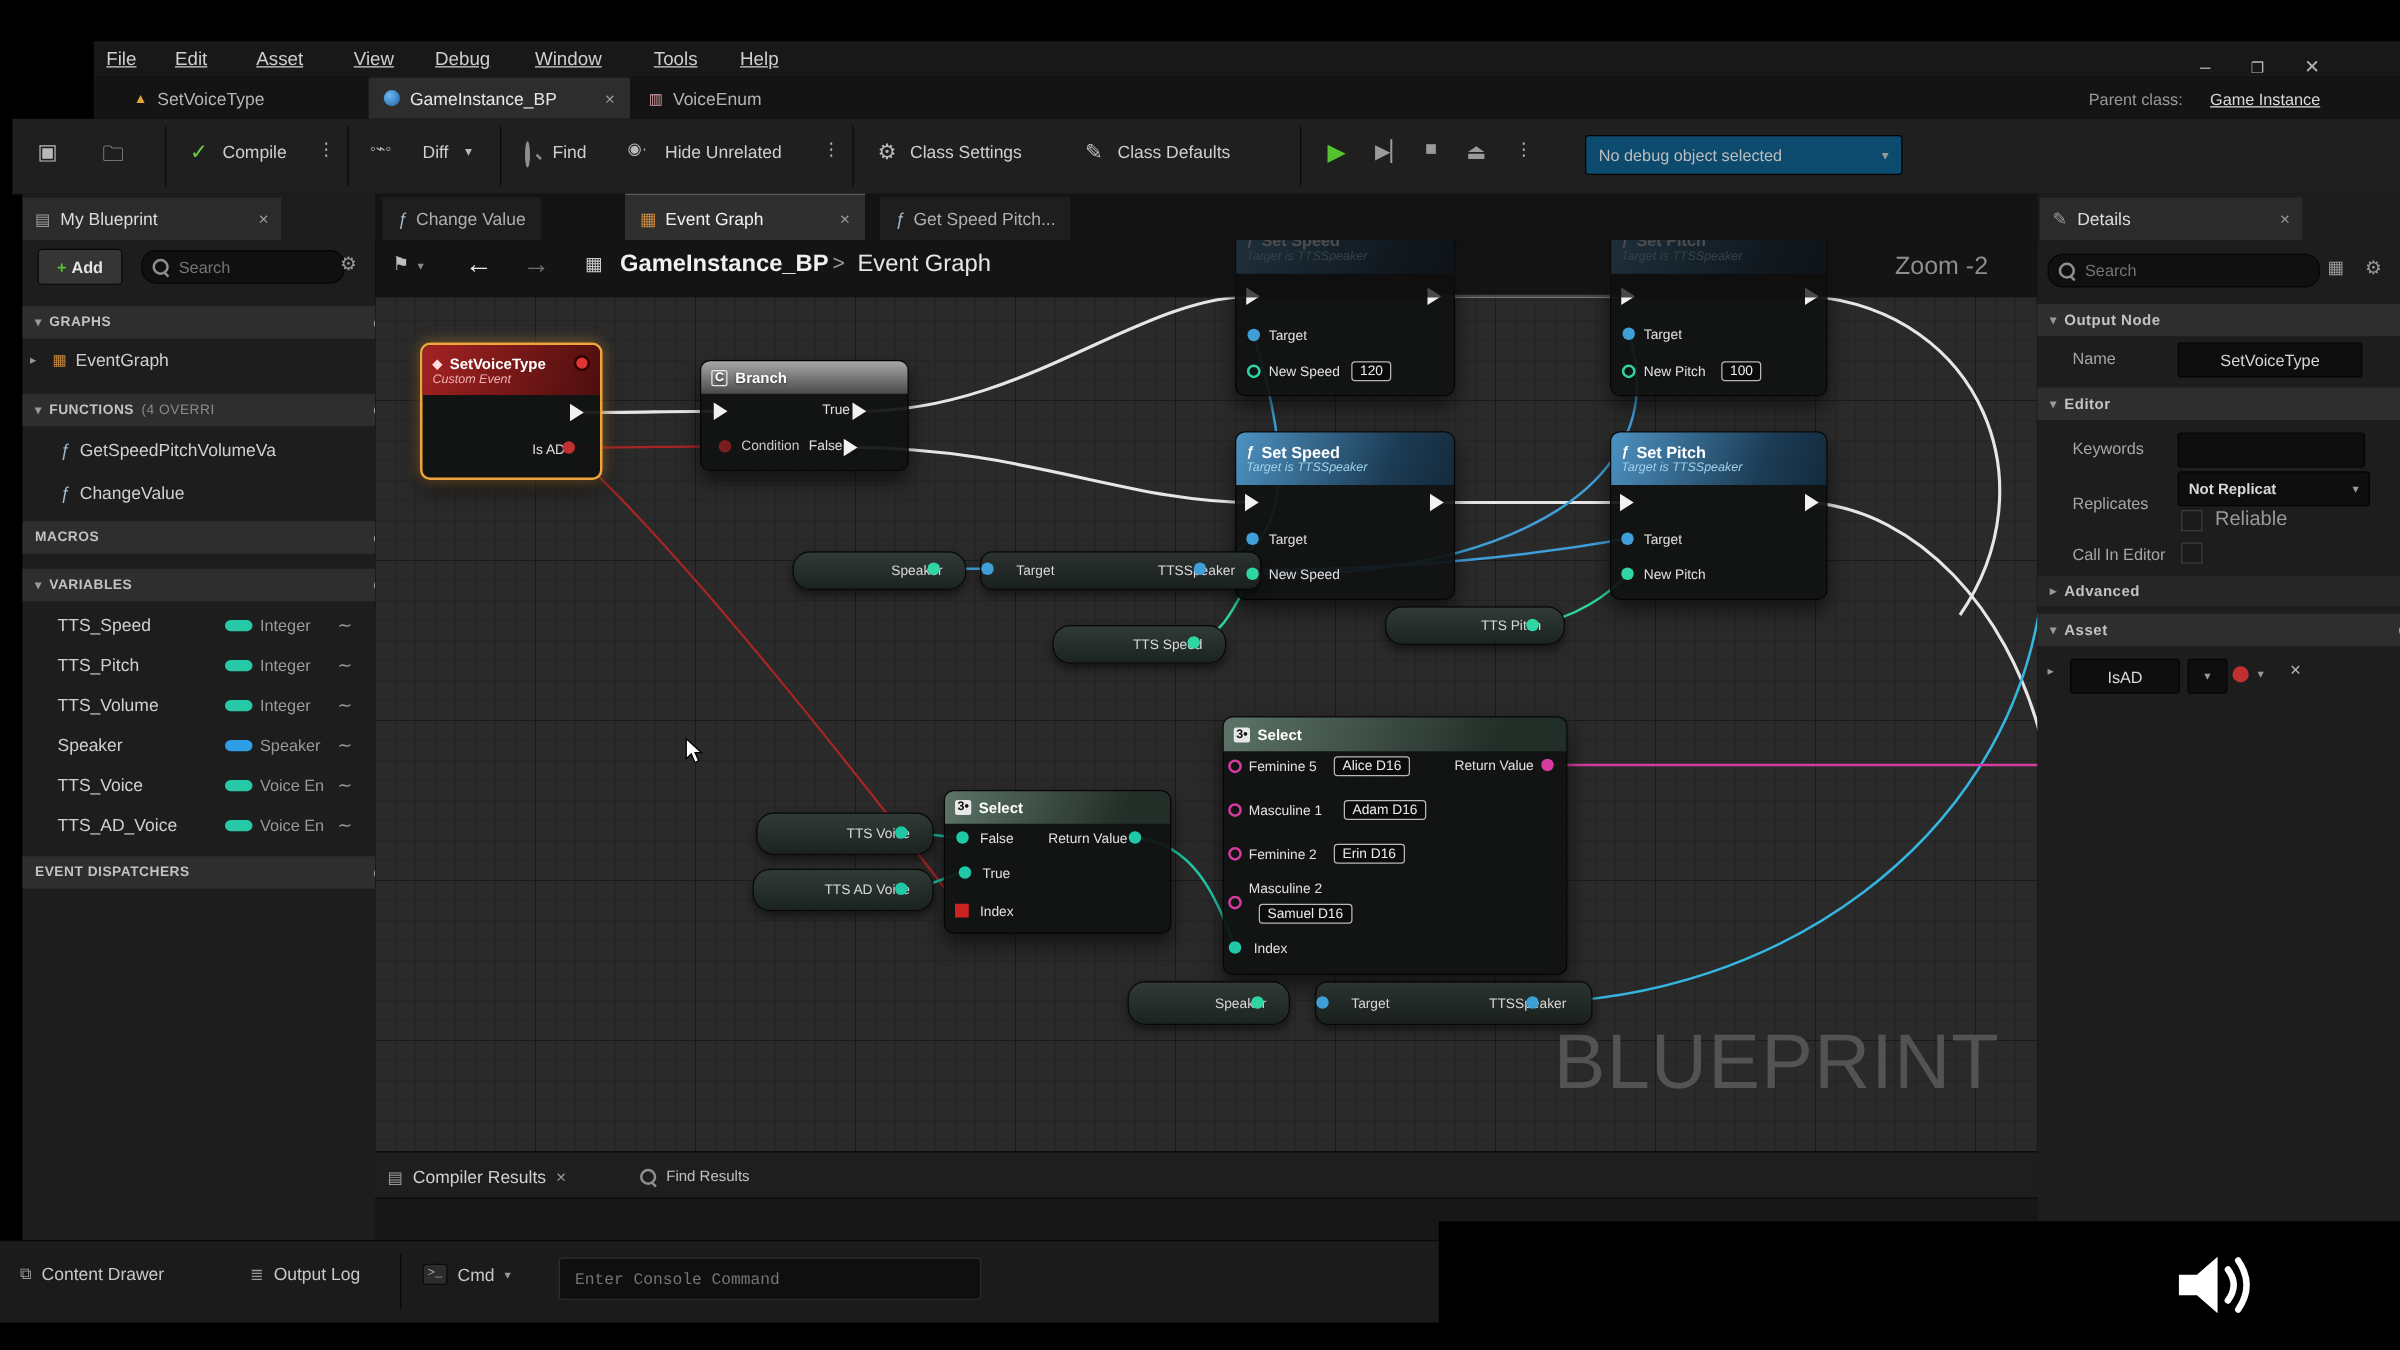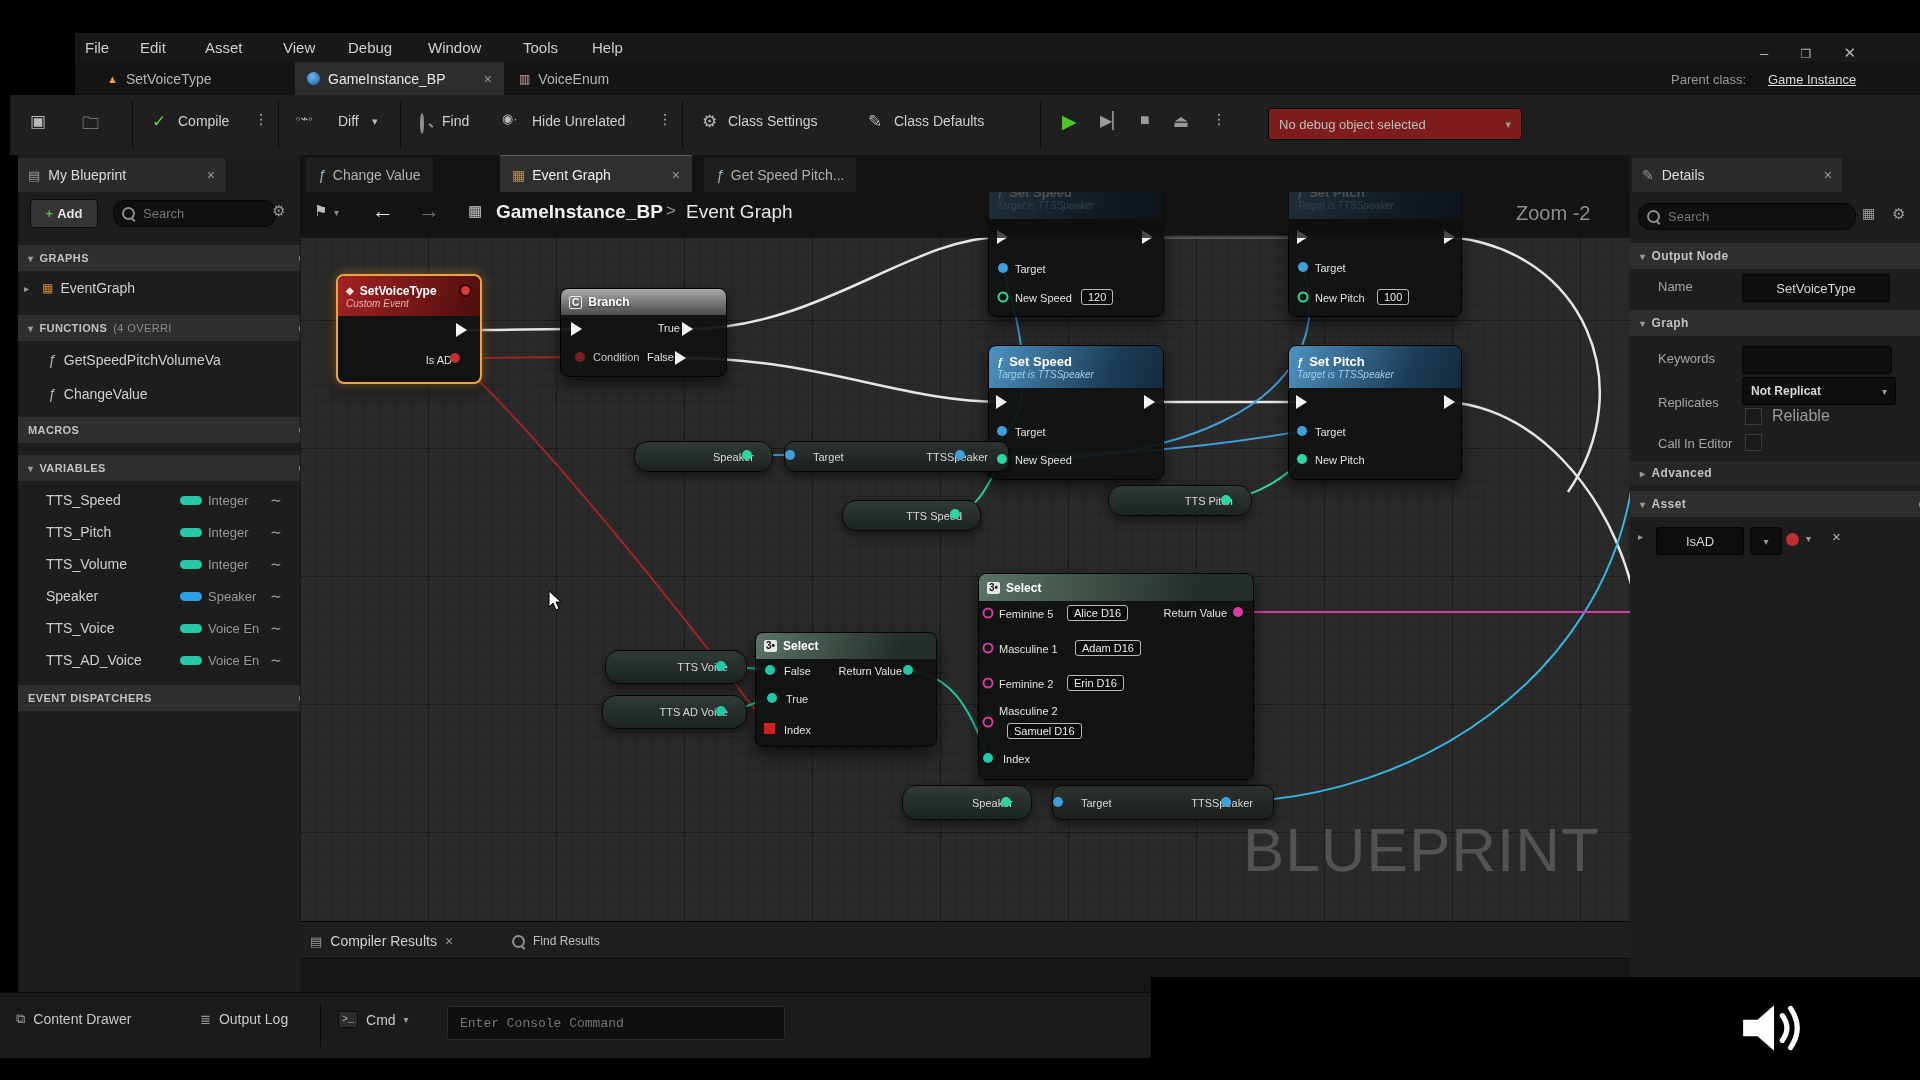--- a/index.html
+++ b/index.html
@@ -1,21 +1,21 @@
 <!DOCTYPE html>
 <html><head>
 <meta charset="utf-8">
 <style>
   html,body{margin:0;padding:0;background:#000;width:1920px;height:1080px;overflow:hidden;
     font-family:"Liberation Sans",sans-serif;-webkit-font-smoothing:antialiased;}
   .a{position:absolute;}
   .dim-t{color:#9a9a9a;}
   
   #menubar{left:75px;top:33px;width:1845px;height:29px;background:#181818;}
-  .menu-item{top:6px;color:#cfcfcf;font-size:15px;cursor:default;}
+  .menu-item{top:6px;color:#cfcfcf;font-size:15px;cursor:default;text-decoration:underline;}
   #assettabs{left:75px;top:62px;width:1845px;height:33px;background:#141414;}
   .atab{height:33px;display:flex;align-items:center;gap:8px;padding:0 12px;color:#b5b5b5;font-size:14px;}
   .atab.active{background:#2d2d2d;color:#e8e8e8;}
   #toolbar{left:10px;top:95px;width:1910px;height:60px;background:#1f1f1f;border-bottom:1px solid #0c0c0c;}
   .tbtxt{color:#cfcfcf;font-size:14px;top:18px;}
   .tbico{color:#b9b9b9;font-size:17px;top:16px;}
   .vsep{width:1px;background:#0a0a0a;top:6px;height:48px;}
   
   .panel{background:#1d1d1d;}
   .ptab{background:#2b2b2b;display:flex;align-items:center;gap:8px;padding:0 10px;color:#dcdcdc;font-size:14px;}
@@ -135,21 +135,21 @@
   <span class="a tbico" style="left:692px">⚙</span>
   <span class="a tbtxt" style="left:718px">Class Settings</span>
   <span class="a tbico" style="left:858px">✎</span>
   <span class="a tbtxt" style="left:884px">Class Defaults</span>
   <div class="a vsep" style="left:1030px"></div>
   <span class="a tbico" style="left:1052px;color:#56c22d;font-size:19px;top:15px">▶</span>
   <span class="a tbico" style="left:1090px;color:#9a9a9a;font-size:16px">▶▏</span>
   <span class="a tbico" style="left:1130px;color:#9a9a9a;font-size:16px">■</span>
   <span class="a tbico" style="left:1163px;color:#9a9a9a">⏏</span>
   <span class="a tbico" style="left:1202px;font-size:14px">⋮</span>
-  <div class="a" style="left:1258px;top:13px;width:232px;height:30px;background:#7f1d1d;border:1px solid #050505;border-radius:3px;display:flex;align-items:center;padding:0 10px;color:#bdbdbd;font-size:13px">
+  <div class="a" style="left:1258px;top:13px;width:232px;height:30px;background:#0c4a6e;border:1px solid #050505;border-radius:3px;display:flex;align-items:center;padding:0 10px;color:#bdbdbd;font-size:13px">
     <span>No debug object selected</span>
     <span style="margin-left:auto;font-size:11px;color:#9a9a9a">▾</span>
   </div>
 </div>
 
 <div class="a panel" style="left:18px;top:155px;width:282px;height:837px">
   <div class="a ptab" style="left:0;top:3px;width:187px;height:34px">
     <span style="color:#9a9a9a;font-size:13px">▤</span>
     <span>My Blueprint</span>
     <span style="margin-left:auto;color:#9a9a9a">×</span>
@@ -511,21 +511,21 @@
     <span class="caret">▾</span>
     <span>Output Node</span>
   </div>
   <span class="a drow-lbl" style="left:28px;top:124px">Name</span>
   <div class="a dfield" style="left:112px;top:119px;width:146px;height:26px">
     <input value="SetVoiceType" style="">
   </div>
 
   <div class="a sechdr" style="left:0;top:155px;width:290px;height:26px;font-size:12px">
     <span class="caret">▾</span>
-    <span>Graph</span>
+    <span>Editor</span>
   </div>
   <span class="a drow-lbl" style="left:28px;top:196px">Keywords</span>
   <div class="a dfield" style="left:112px;top:191px;width:148px;height:26px"></div>
 
   <span class="a drow-lbl" style="left:28px;top:240px">Replicates</span>
   <div class="a dfield" style="left:112px;top:222px;width:136px;height:26px;justify-content:space-between;padding:0 8px">
     <span style="font-weight:bold;font-size:12px">Not Replicat</span>
     <span style="color:#9a9a9a;font-size:10px">▾</span>
   </div>
   <div class="a chk" style="left:115px;top:253px"></div>

